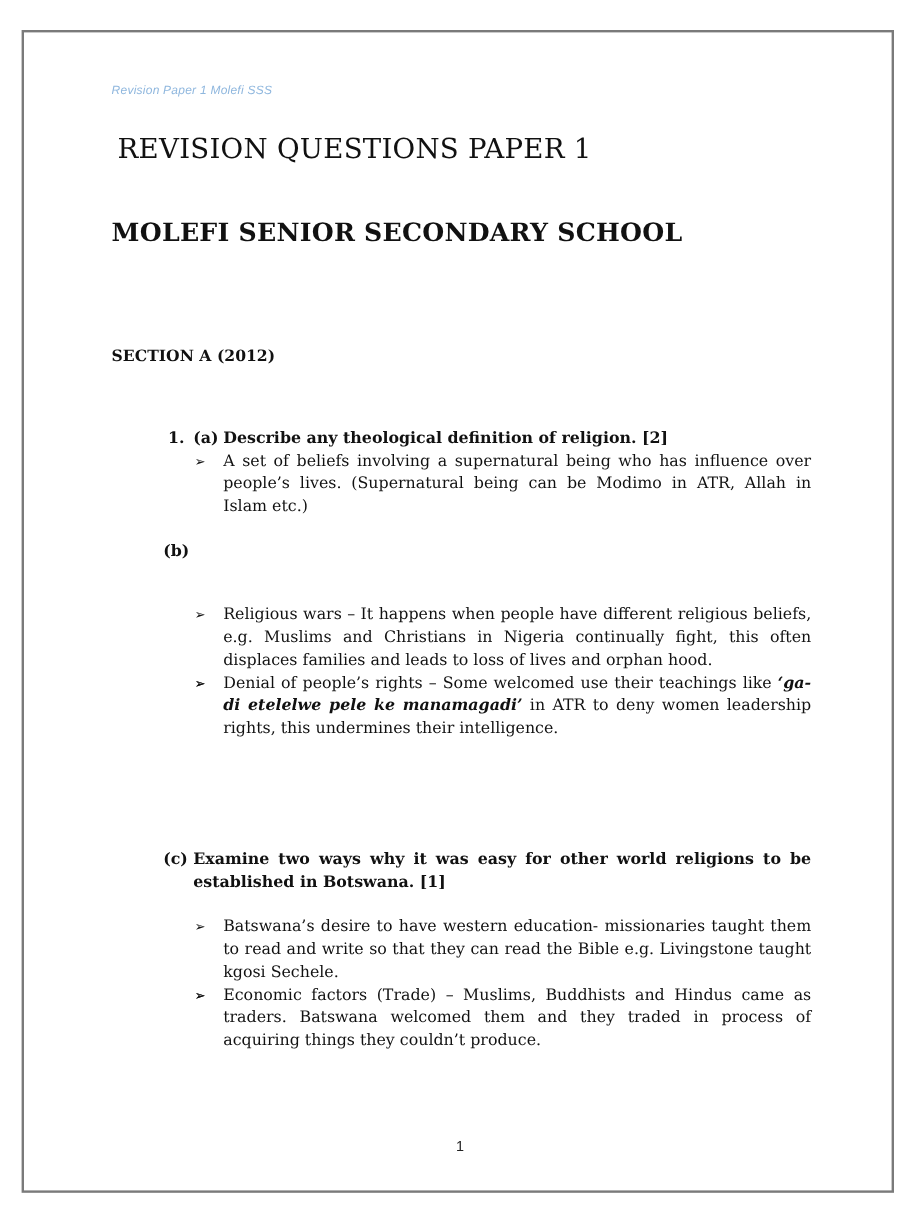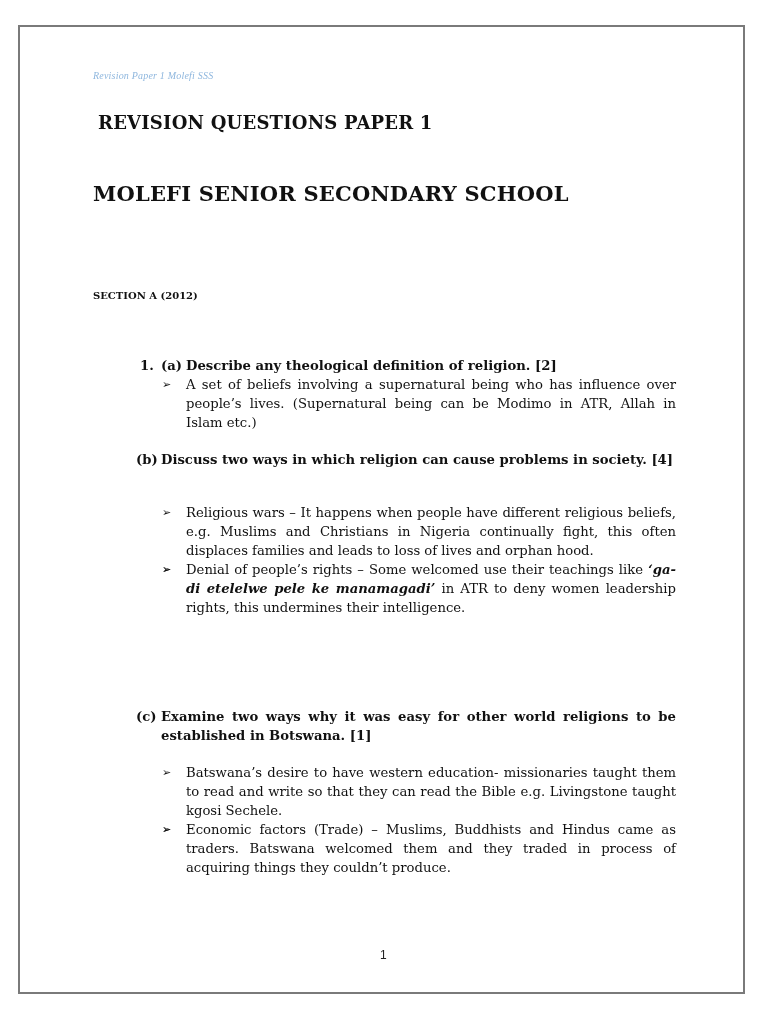--- a/index.html
+++ b/index.html
@@ -22,50 +22,50 @@
       width: 727px;
       height: 969px;
       border: 2px solid #7a7a7a;
       box-sizing: border-box;
       background: #ffffff;
     }
     .abs { position: absolute; }
     .running-header {
       left: 93px;
       top: 70px;
-      font-family: Liberation Serif, serif;
+      font-family: Liberation Sans, sans-serif;
       font-size: 10px;
       color: #8fb7de;
       letter-spacing: 0.2px;
       font-style: italic;
     }
     .title1 {
       left: 98px;
       top: 112px;
       font-family: "DejaVu Serif", serif;
-      font-weight: bold;
-      font-size: 18px;
+      font-weight: normal;
+      font-size: 23px;
       letter-spacing: 0.2px;
       white-space: nowrap;
     }
     .title2 {
       left: 93px;
       top: 153px;
       font-family: "DejaVu Serif", serif;
       font-weight: bold;
       font-size: 21px;
       letter-spacing: 0.2px;
       white-space: nowrap;
       margin-top: 28px;
     }
     .section {
       left: 93px;
       top: 290px;
       font-weight: bold;
-      font-size: 10px;
+      font-size: 13px;
       white-space: nowrap;
     }
     .q-head {
       font-weight: bold;
       font-size: 13.2px;
       line-height: 19px;
       text-align: justify;
     }
     .q-num {
       position: absolute;
@@ -126,21 +126,20 @@
     <li>
       <span class="arrow">➢</span>
       <span>A set of beliefs involving a supernatural being who has influence over people’s lives. (Supernatural being can be Modimo in ATR, Allah in Islam etc.)</span>
     </li>
   </ul>
 </div>
 
 <div class="abs" style="left:161px; top:450px; width:515px;">
   <div class="q-head" style="position:relative;">
     <span class="q-label">(b)</span>
-    <span>Discuss two ways in which religion can cause problems in society. [4]</span>
   </div>
 </div>
 <div class="abs" style="left:186px; top:503px; width:490px;">
   <ul class="bullets">
     <li>
       <span class="arrow">➢</span>
       <span>Religious wars – It happens when people have different religious beliefs, e.g. Muslims and Christians in Nigeria continually fight, this often displaces families and leads to loss of lives and orphan hood.</span>
     </li>
     <li>
       <span class="arrow">➢</span>

